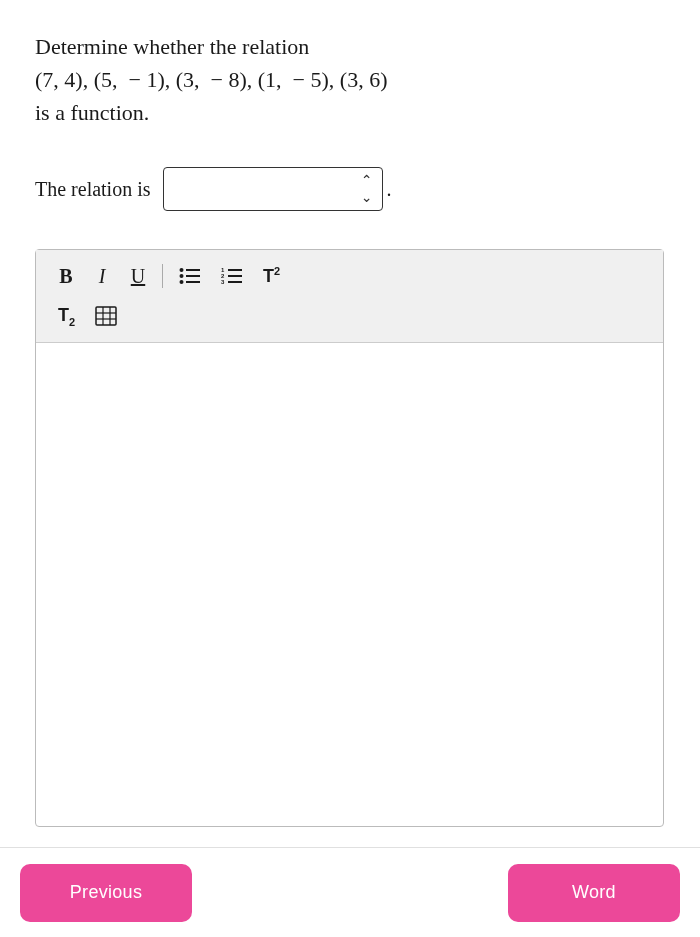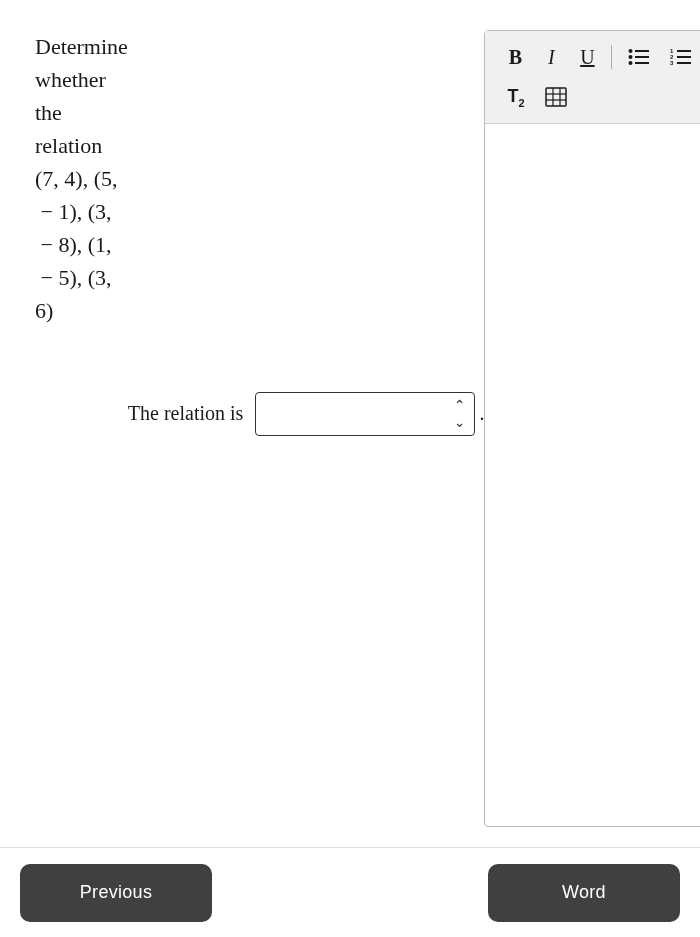--- a/index.html
+++ b/index.html
@@ -22,22 +22,22 @@
       height: 937px;
       display: flex;
       flex-direction: column;
       padding: 0;
     }
 
     .main-content {
       flex: 1;
       padding: 30px 36px 20px 35px;
       display: flex;
-      flex-direction: row;
-      gap: 0;
+      flex-direction: column;
+      gap: 8px;
     }
 
     .question-text {
       font-size: 22px;
       line-height: 1.5;
       color: #1a1a1a;
       margin-bottom: 30px;
     }
 
     .relation-row {
@@ -190,24 +190,24 @@
       justify-content: space-between;
       align-items: center;
       padding: 16px 20px;
       background: #ffffff;
       border-top: 1px solid #e0e0e0;
       height: 90px;
     }
 
     .nav-btn {
       height: 58px;
-      width: 192px;
+      width: 172px;
       border: none;
       border-radius: 10px;
-      background: #404040;
+      background: #ec4899;
       color: #ffffff;
       font-size: 18px;
       font-family: Arial, sans-serif;
       font-weight: 500;
       cursor: pointer;
       letter-spacing: 0.3px;
     }
 
     .superscript-label {
       font-size: 18px;
@@ -234,20 +234,21 @@
 
 <div class="page-container">
 
   <div class="main-content">
 
     <div class="question-text">
       <div>Determine whether the relation</div>
       <div>
         (7, 4), (5, &nbsp;− 1), (3, &nbsp;− 8), (1, &nbsp;− 5), (3, 6)
       </div>
+      <div>is a function.</div>
     </div>
 
     <div class="relation-row">
       <span class="relation-label">The relation is</span>
       <div class="dropdown-container">
         <select class="relation-select">
           <option value=""></option>
           <option value="a function">a function</option>
           <option value="not a function">not a function</option>
         </select>

